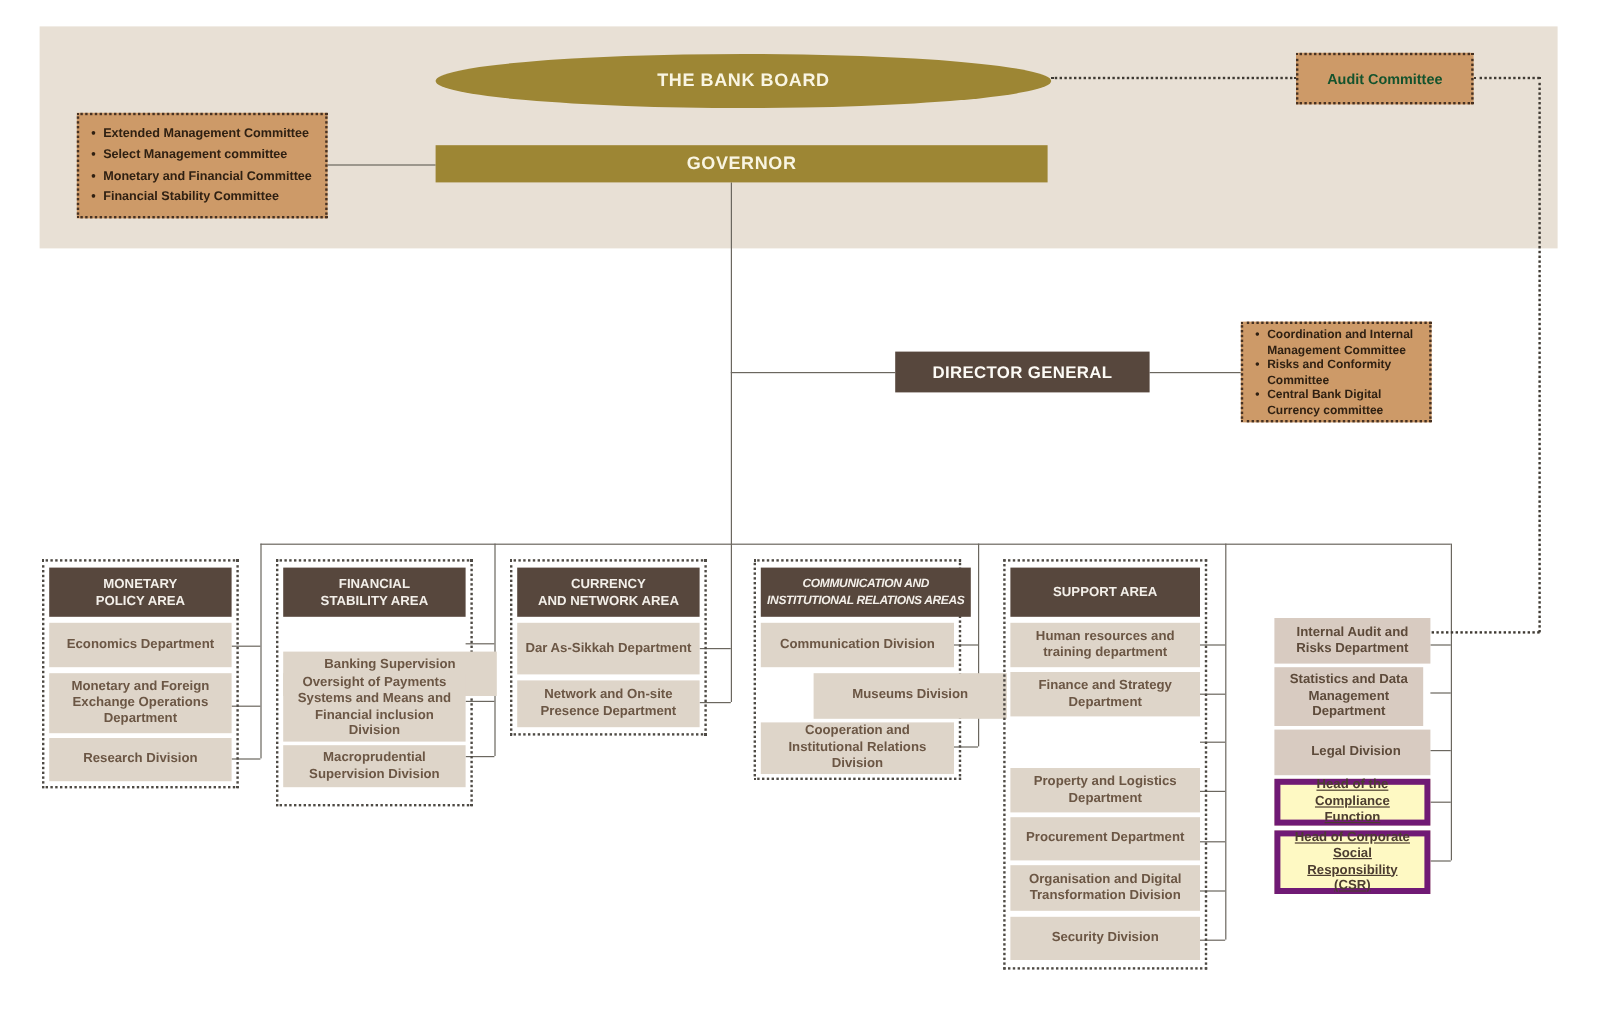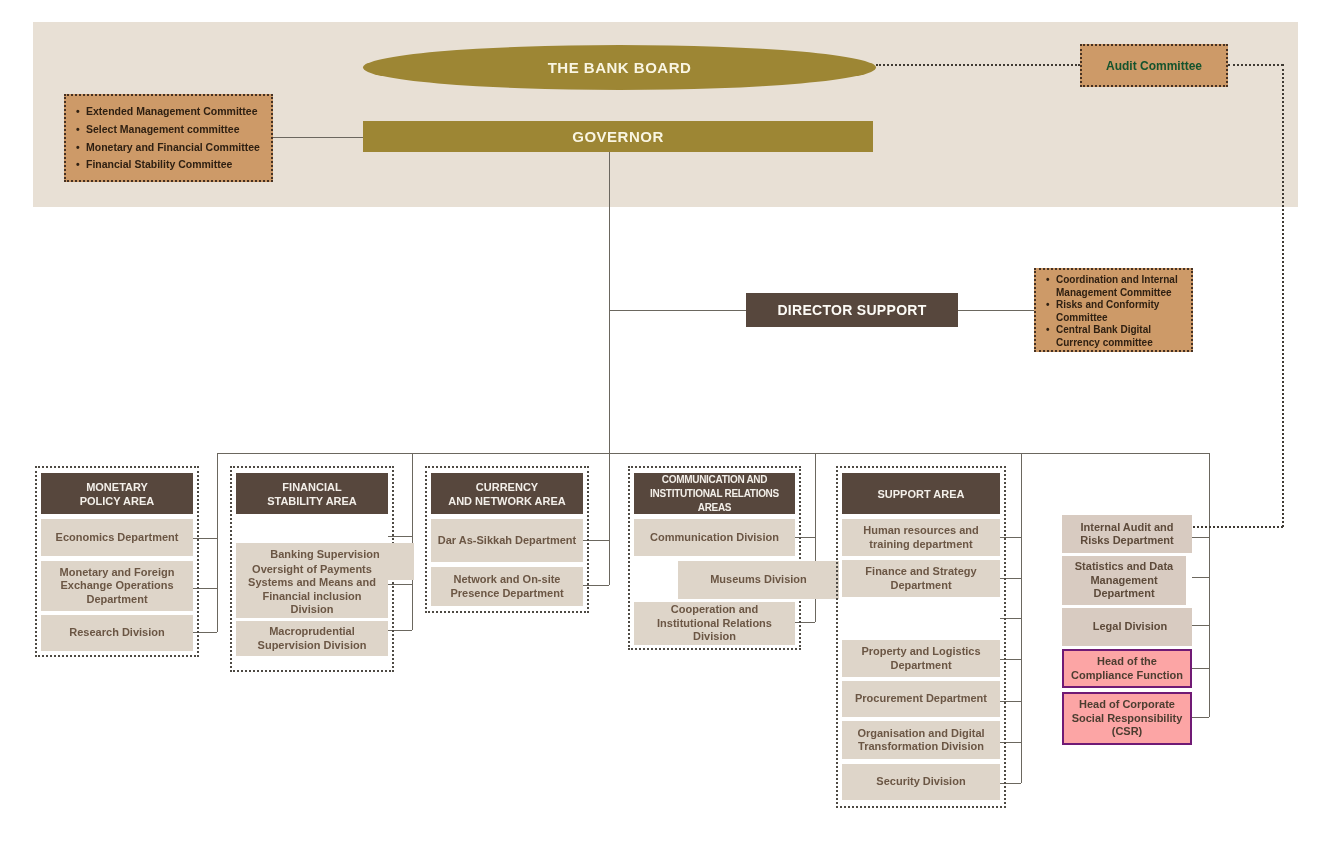--- a/index.html
+++ b/index.html
@@ -24,21 +24,21 @@
   
   .area{border:2px dotted #4e4a44;background:transparent;}
   .aheader{background:#57473d;color:#f3efe9;font-weight:bold;font-size:11px;line-height:14px;
            display:flex;flex-direction:column;align-items:center;justify-content:center;text-align:center;}
   .aheader.condensed{font-size:10px;letter-spacing:-.3px;}
   .aheader span{display:block;}
   .unit{background:#ded5c9;color:#6b5644;font-weight:bold;font-size:11px;line-height:13.5px;
         display:flex;align-items:center;justify-content:center;text-align:center;padding:2px 6px;}
   
   .cu-tan{background:#d8cbc1;color:#5d4a3a;}
-  .cu-white{background:#fca5a5;border:2px solid #701a75;color:#4c3d30;}
+  .cu-white{background:#fef9c3;border:5px solid #701a75;color:#4c3d30;text-decoration:underline;}
   
   .hl{height:1px;background:#6b675f;}
   .vl{width:1px;background:#6b675f;}
   .dh{height:0;border-top:2px dotted #3f3a33;}
   .dv{width:0;border-left:2px dotted #3f3a33;}
 </style>
 </head>
 <body>
 
 <div class="canvas">
@@ -103,21 +103,21 @@
   </div>
 
   <div class="abs tanbox cpanel" style="left:64px;top:94px;width:209px;height:88px;font-size:10.5px;">
     <div class="citem">Extended Management Committee</div>
     <div class="citem">Select Management committee</div>
     <div class="citem">Monetary and Financial Committee</div>
     <div class="citem">Financial Stability Committee</div>
   </div>
 
   <div class="abs brown" style="left:746px;top:293px;width:212px;height:34px;font-size:14px;">
-    <span>DIRECTOR SUPPORT</span>
+    <span>DIRECTOR GENERAL</span>
   </div>
 
   <div class="abs tanbox cpanel" style="left:1034px;top:268px;width:159px;height:84px;font-size:10px;">
     <div class="citem">Coordination and Internal Management Committee</div>
     <div class="citem">Risks and Conformity Committee</div>
     <div class="citem">Central Bank Digital Currency committee</div>
   </div>
 
   <div class="abs area" style="left:35px;top:466px;width:164px;height:191px;"></div>
   <div class="abs aheader" style="left:41px;top:473px;width:152px;height:41px;">
@@ -139,21 +139,21 @@
 
   <div class="abs area" style="left:425px;top:466px;width:164px;height:147px;"></div>
   <div class="abs aheader" style="left:431px;top:473px;width:152px;height:41px;">
     <span>CURRENCY</span>
     <span>AND NETWORK AREA</span>
   </div>
   <div class="abs unit" style="left:431px;top:519px;width:152px;height:43px;">Dar As-Sikkah Department</div>
   <div class="abs unit" style="left:431px;top:567px;width:152px;height:39px;">Network and On-site Presence Department</div>
 
   <div class="abs area" style="left:628px;top:466px;width:173px;height:184px;"></div>
-  <div class="abs aheader condensed" style="left:634px;top:473px;width:161px;height:41px;">
+  <div class="abs aheader condensed" style="left:634px;top:473px;width:175px;height:41px;font-style:italic;">
     <span>COMMUNICATION AND</span>
     <span>INSTITUTIONAL RELATIONS AREAS</span>
   </div>
   <div class="abs unit" style="left:634px;top:519px;width:161px;height:37px;">Communication Division</div>
   <div class="abs unit" style="left:634px;top:561px;width:161px;height:38px;margin-left:44px;">Museums Division</div>
   <div class="abs unit" style="left:634px;top:602px;width:161px;height:43px;">Cooperation and Institutional Relations Division</div>
 
   <div class="abs area" style="left:836px;top:466px;width:170px;height:342px;"></div>
   <div class="abs aheader" style="left:842px;top:473px;width:158px;height:41px;">
     <span>SUPPORT AREA</span>

